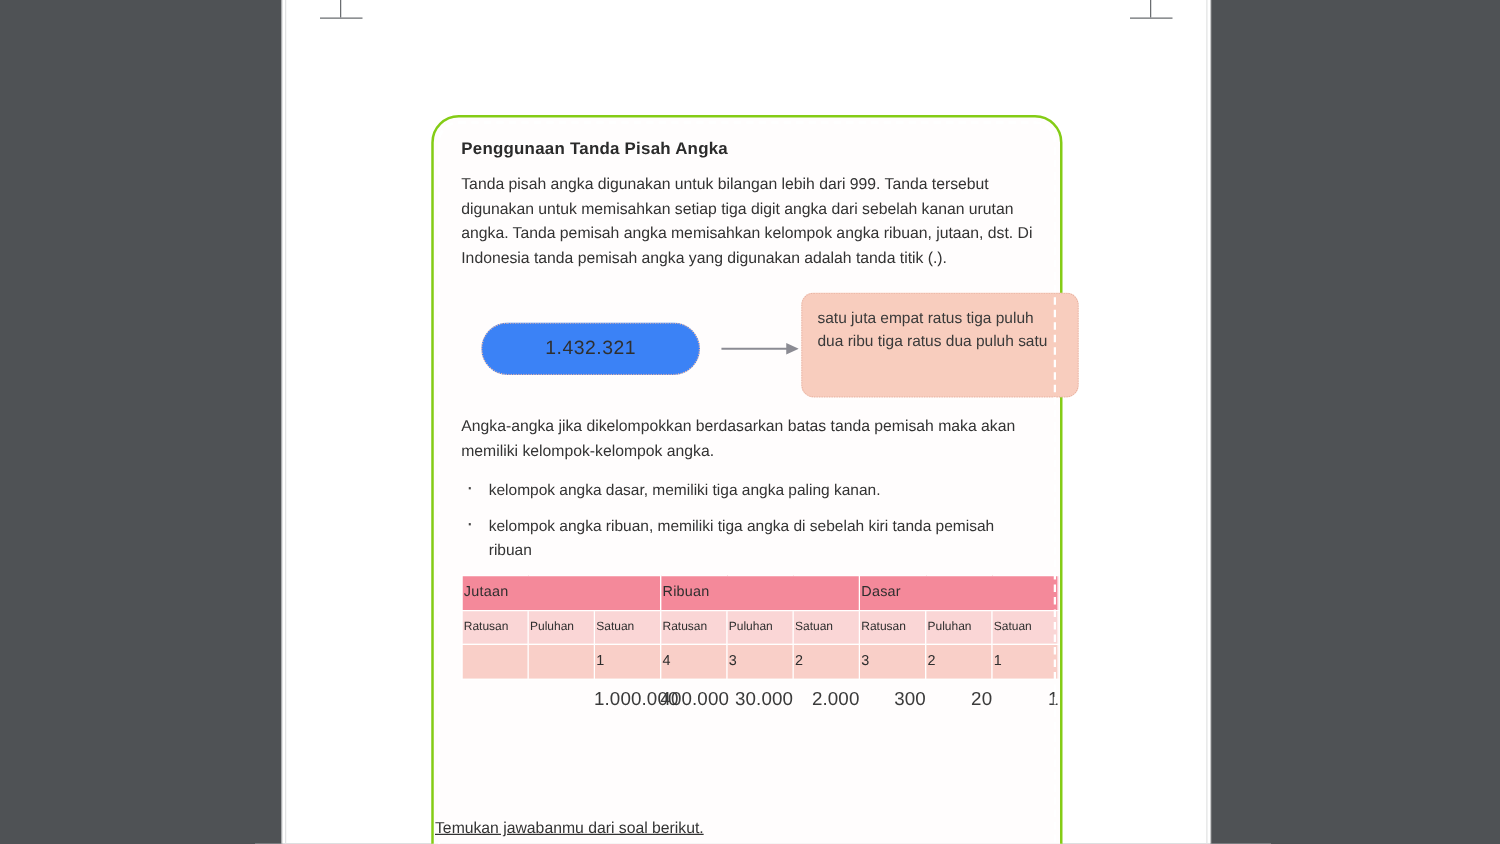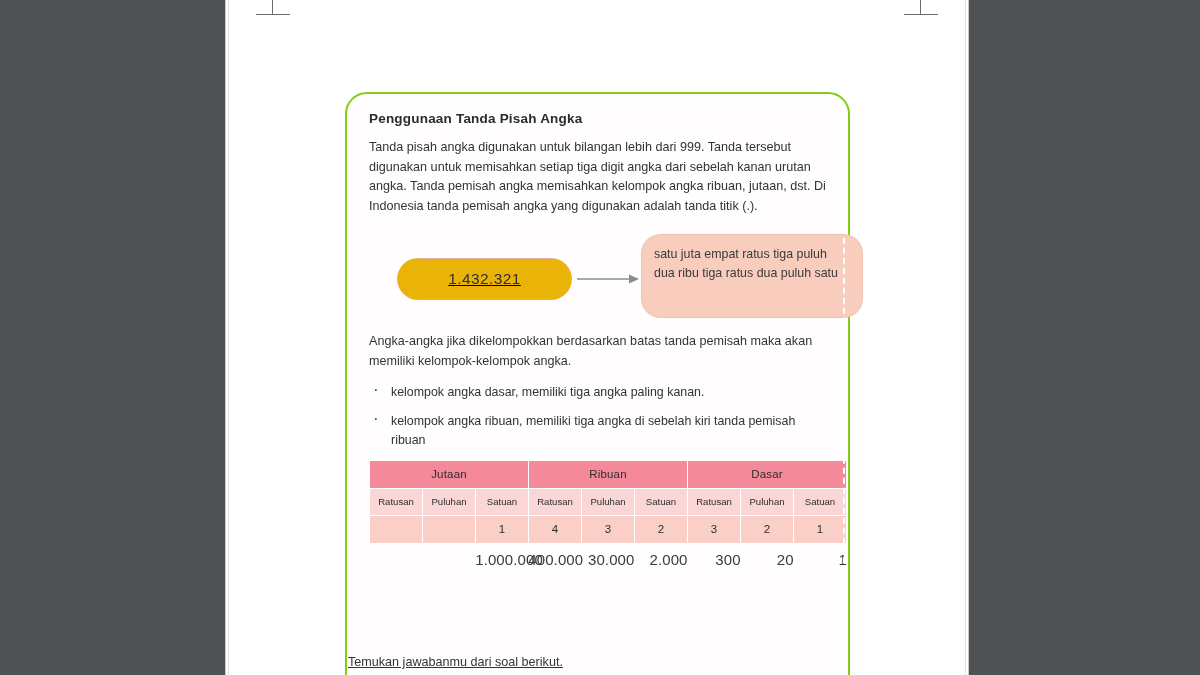--- a/index.html
+++ b/index.html
@@ -110,32 +110,31 @@
   }
 
   
   #example-row {
     position: relative;
     height: 96px;
     margin-top: 14px;
   }
   #number-pill {
     position: absolute;
-    left: 28px;
+    left: 16px;
     top: 28px;
     width: 175px;
     height: 42px;
-    background: #eab308;
+    background: #3b82f6;
     border: 1px dotted #e8b3a2;
     border-radius: 21px;
     display: flex;
     align-items: center;
     justify-content: center;
     box-sizing: border-box;
-    text-decoration: underline;
   }
   #number-pill span {
     font-size: 15.5px;
     color: #2f2f2f;
     letter-spacing: 0.4px;
   }
   #arrow {
     position: absolute;
     left: 208px;
     top: 42px;
@@ -143,21 +142,21 @@
     height: 14px;
   }
   #words-box {
     position: absolute;
     left: 272px;
     top: 4px;
     width: 222px;
     height: 84px;
     background: #f8cdbe;
     border: 1px dotted #e8b3a2;
-    border-radius: 20px;
+    border-radius: 10px;
     box-sizing: border-box;
     padding: 10px 12px;
   }
   #words-box p {
     margin: 0;
     font-size: 12.4px;
     line-height: 19px;
     color: #3a3a3a;
   }
 
@@ -192,21 +191,21 @@
   
   #place-table {
     margin-top: 8px;
     width: 478px;
     border-collapse: collapse;
     table-layout: fixed;
   }
   #place-table th,
   #place-table td {
     border: 1px solid #ffffff;
-    text-align: center;
+    text-align: left;
     color: #2e2e2e;
   }
   #place-table thead.group th {
     background: #f4899a;
     font-size: 11.5px;
     font-weight: normal;
     height: 25px;
     letter-spacing: 0.2px;
   }
   #place-table tr.sub th {

